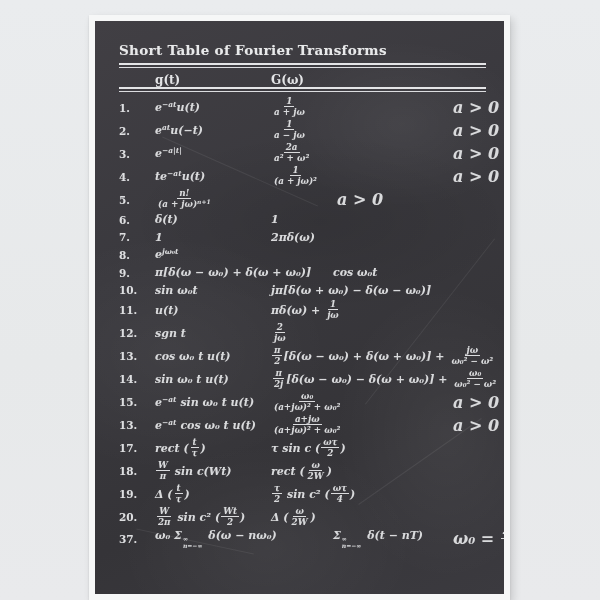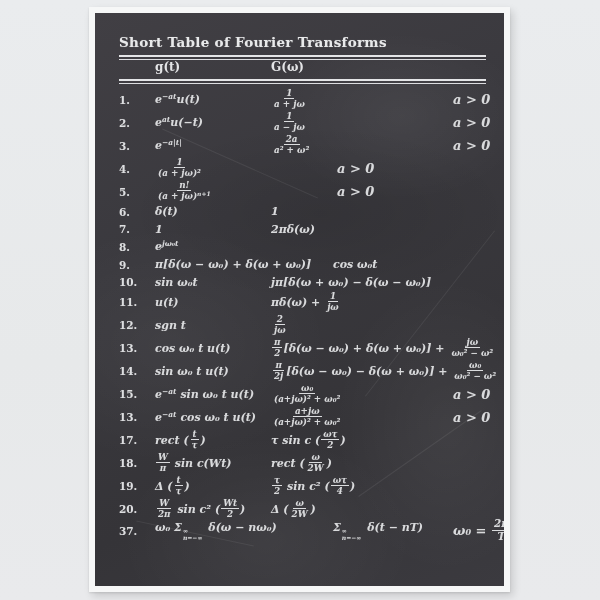--- a/index.html
+++ b/index.html
@@ -2,21 +2,21 @@
 <html><head>
 <meta charset="utf-8">
 <style>
   html,body{margin:0;padding:0;}
   body{
     width:600px;height:600px;overflow:hidden;position:relative;
     font-family:"DejaVu Serif","Liberation Serif",serif;
     background:linear-gradient(180deg,#eaecee 0%,#e7e9ea 60%,#e9eaec 100%);
   }
   .poster{
-    position:absolute;left:89px;top:7px;width:421px;height:585px;
+    position:absolute;left:89px;top:15px;width:421px;height:585px;
     background:#f6f7f7;padding:6px;box-sizing:border-box;
     box-shadow:0 1px 2px rgba(0,0,0,0.10), 3px 4px 8px rgba(0,0,0,0.14);
   }
   .board{
     position:relative;width:100%;height:100%;overflow:hidden;
     color:#d9dadc;
     background:
       radial-gradient(ellipse 180px 120px at 75% 18%, rgba(255,255,255,0.055), transparent 70%),
       radial-gradient(ellipse 230px 170px at 18% 58%, rgba(255,255,255,0.045), transparent 70%),
       radial-gradient(ellipse 160px 210px at 86% 72%, rgba(255,255,255,0.05), transparent 70%),
@@ -30,34 +30,34 @@
   .s3{width:150px;height:1px;left:250px;top:440px;transform:rotate(-35deg);}
   .s4{width:120px;height:1px;left:40px;top:520px;transform:rotate(12deg);}
 
   .title{
     margin:21px 18px 0 24px;font-size:13.5px;font-weight:bold;letter-spacing:0.3px;
     color:#e8e9ea;text-shadow:0 0 1px rgba(255,255,255,0.25);
   }
   .rule{height:2px;border-top:2px solid #e4e5e7;border-bottom:1px solid #dcdde0;}
   .rule-title{margin:5px 18px 0 24px;}
   .rule-head{margin:0 18px 4px 24px;}
-  .head-row{display:flex;align-items:flex-start;height:19px;padding-left:24px;font-weight:bold;font-size:12px;color:#e4e5e7;}
+  .head-row{display:flex;align-items:flex-end;height:19px;padding-left:24px;font-weight:bold;font-size:12px;color:#e4e5e7;}
   .head-g{width:116px;margin-left:36px;}
   .head-G{width:178px;}
 
   .tbody{padding-left:24px;padding-right:4px;}
   .row{display:flex;align-items:center;height:23px;font-size:11px;font-weight:bold;font-style:italic;
        text-shadow:0 0 1px rgba(255,255,255,0.18);}
   .row.sm{height:17.6px;}
   .row.md{height:21px;}
   .c{flex:0 0 auto;white-space:nowrap;}
   .c-num{width:36px;font-style:normal;font-size:10.5px;color:#dddee0;}
   .c-g{width:116px;}
   .c-G{width:178px;overflow:visible;}
-  .c-cond{width:50px;padding-left:4px;font-size:13px;}
+  .c-cond{width:50px;padding-left:4px;font-size:16px;}
 
   sup{font-size:0.68em;vertical-align:0.5em;line-height:0;}
   .fr{display:inline-flex;flex-direction:column;align-items:center;font-size:0.8em;line-height:1.15;
       vertical-align:middle;margin:0 1px;position:relative;top:-1px;}
   .fn{border-bottom:1px solid rgba(228,229,231,0.95);padding:0 2px 0px;}
   .fd{padding:0 2px;}
   .lim{display:inline-flex;flex-direction:column;align-items:flex-start;font-size:0.55em;line-height:1.15;
        vertical-align:-0.45em;margin:0 2px 0 1px;}
   .rad{font-style:normal;}
   .rbar{border-top:1px solid rgba(228,229,231,0.95);padding:0 1px;}
@@ -105,20 +105,21 @@
             <span class="c c-num">3.</span>
             <span class="c c-g">e<sup>−a|t|</sup></span>
             <span class="c c-G"><span class="fr">
                 <span class="fn">2a</span>
                 <span class="fd">a² + ω²</span>
               </span></span>
             <span class="c c-cond">a &gt; 0</span>
           </div>
           <div class="row">
             <span class="c c-num">4.</span>
+            <span class="c c-g">te<sup>−at</sup>u(t)</span>
             <span class="c c-G"><span class="fr">
                 <span class="fn">1</span>
                 <span class="fd">(a + jω)²</span>
               </span></span>
             <span class="c c-cond">a &gt; 0</span>
           </div>
           <div class="row">
             <span class="c c-num">5.</span>
             <span class="c c-G"><span class="fr">
                 <span class="fn">n!</span>

